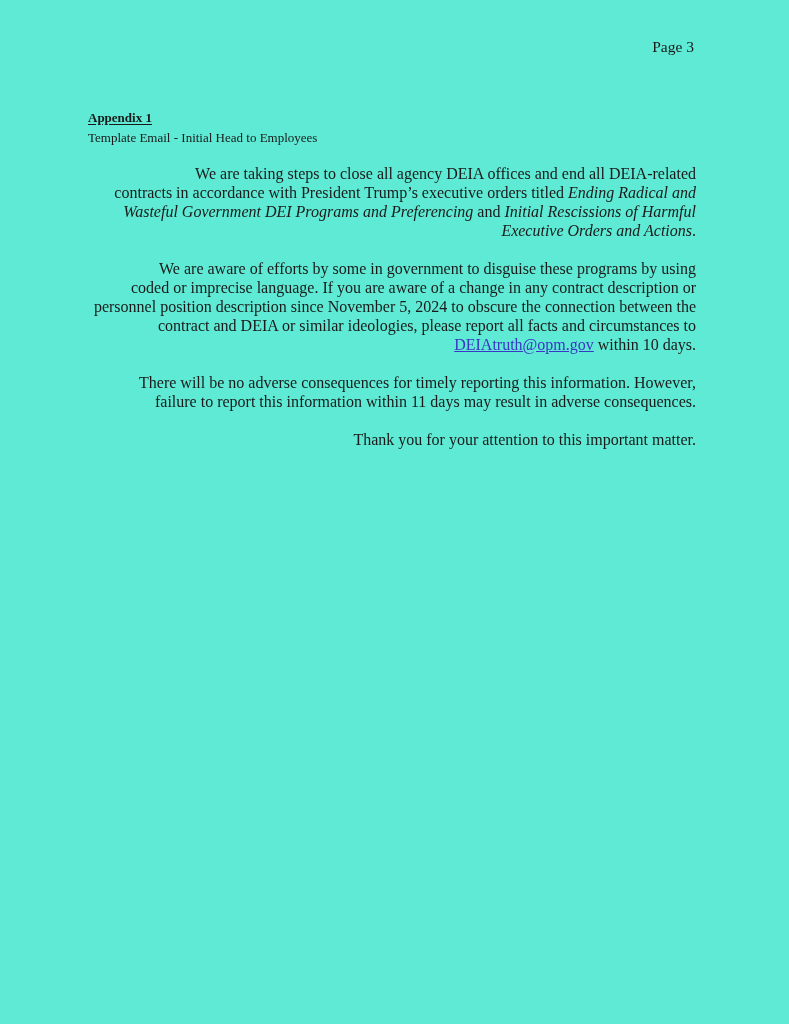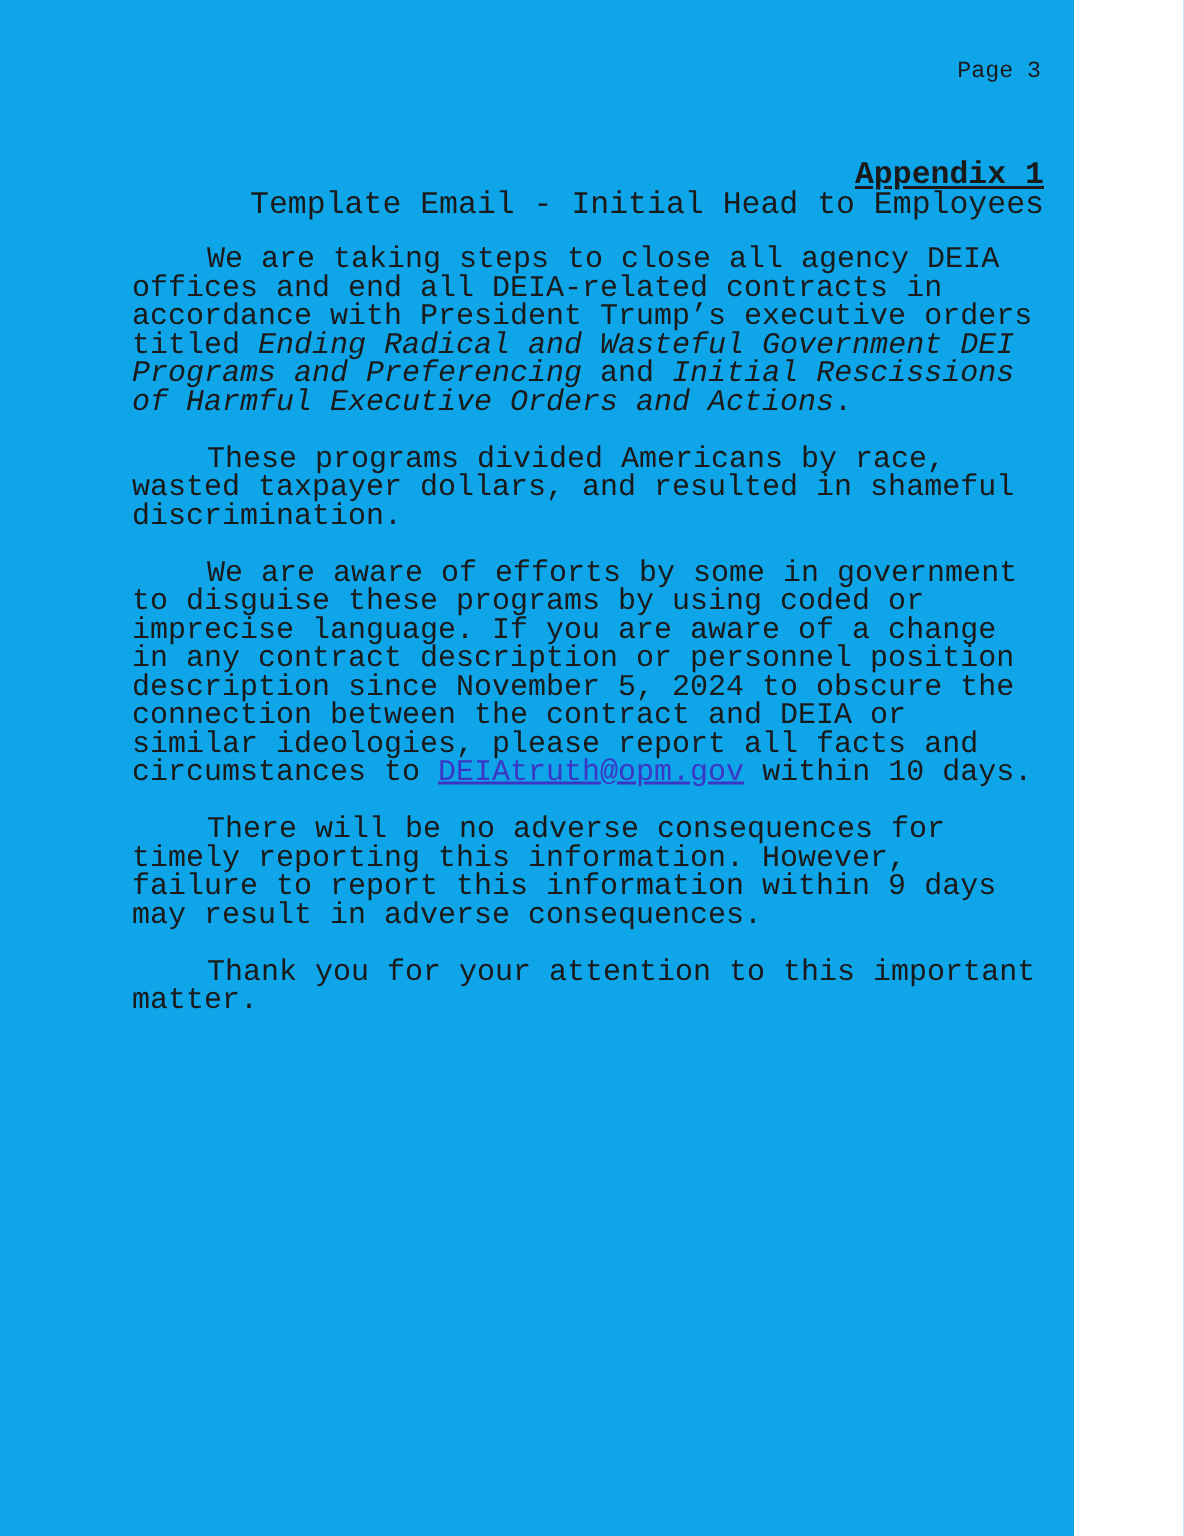--- a/index.html
+++ b/index.html
@@ -7,26 +7,25 @@
     margin: 0;
     padding: 0;
     background: #ffffff;
   }
   body {
     font-family: "Liberation Serif", "DejaVu Serif", serif;
     color: #1a1a1a;
   }
   .page {
     position: relative;
-    width: 716px;
+    width: 789px;
     height: 1024px;
-    background: #0ea5e9;
+    background: #5eead4;
     box-sizing: border-box;
     overflow: hidden;
-    font-family: Liberation Mono, monospace;
   }
 
   
   .page-header {
     position: absolute;
     top: 38px;
     left: 0;
     width: 789px;
     padding-right: 95px;
     box-sizing: border-box;
@@ -38,22 +37,22 @@
 
   
   .content {
     position: absolute;
     top: 108px;
     left: 88px;
     width: 608px;
   }
 
   .title-block {
-    text-align: right;
-    font-size: 21px;
+    text-align: left;
+    font-size: 13px;
     line-height: 19.5px;
   }
   .doc-title {
     font-weight: bold;
     text-decoration: underline;
     text-underline-offset: 2px;
     display: inline-block;
   }
   .doc-subtitle {
     display: block;
@@ -62,24 +61,24 @@
   }
 
   .salutation {
     margin-top: 43px;
     font-size: 15.5px;
     line-height: 19px;
   }
 
   p.body-par {
     margin: 0;
-    font-size: 20px;
+    font-size: 16px;
     line-height: 19px;
     text-indent: 50px;
-    text-align: left;
+    text-align: right;
   }
   p.body-par + p.body-par {
     margin-top: 19px;
   }
   .par-group {
     margin-top: 17px;
   }
 
   .it { font-style: italic; }
 
@@ -104,23 +103,22 @@
     <div class="title-block">
       <span class="doc-title">Appendix 1</span>
       <span class="doc-subtitle">Template Email - Initial Head to Employees</span>
     </div>
 
 
     <div class="par-group">
 
       <p class="body-par"><span>We are taking steps to close all agency DEIA offices and end all DEIA-related contracts in accordance with President Trump’s executive orders titled </span><span class="it">Ending Radical and Wasteful Government DEI Programs and Preferencing</span><span> and </span><span class="it">Initial Rescissions of Harmful Executive Orders and Actions</span><span>.</span></p>
 
-      <p class="body-par">These programs divided Americans by race, wasted taxpayer dollars, and resulted in shameful discrimination.</p>
 
       <p class="body-par"><span>We are aware of efforts by some in government to disguise these programs by using coded or imprecise language. If you are aware of a change in any contract description or personnel position description since November 5, 2024 to obscure the connection between the contract and DEIA or similar ideologies, please report all facts and circumstances to </span><a class="maillink" href="#">DEIAtruth@opm.gov</a><span> within 10 days.</span></p>
 
-      <p class="body-par">There will be no adverse consequences for timely reporting this information. However, failure to report this information within 9 days may result in adverse consequences.</p>
+      <p class="body-par">There will be no adverse consequences for timely reporting this information. However, failure to report this information within 11 days may result in adverse consequences.</p>
 
       <p class="body-par">Thank you for your attention to this important matter.</p>
 
     </div>
   </div>
 </div>
 
 </body></html>

